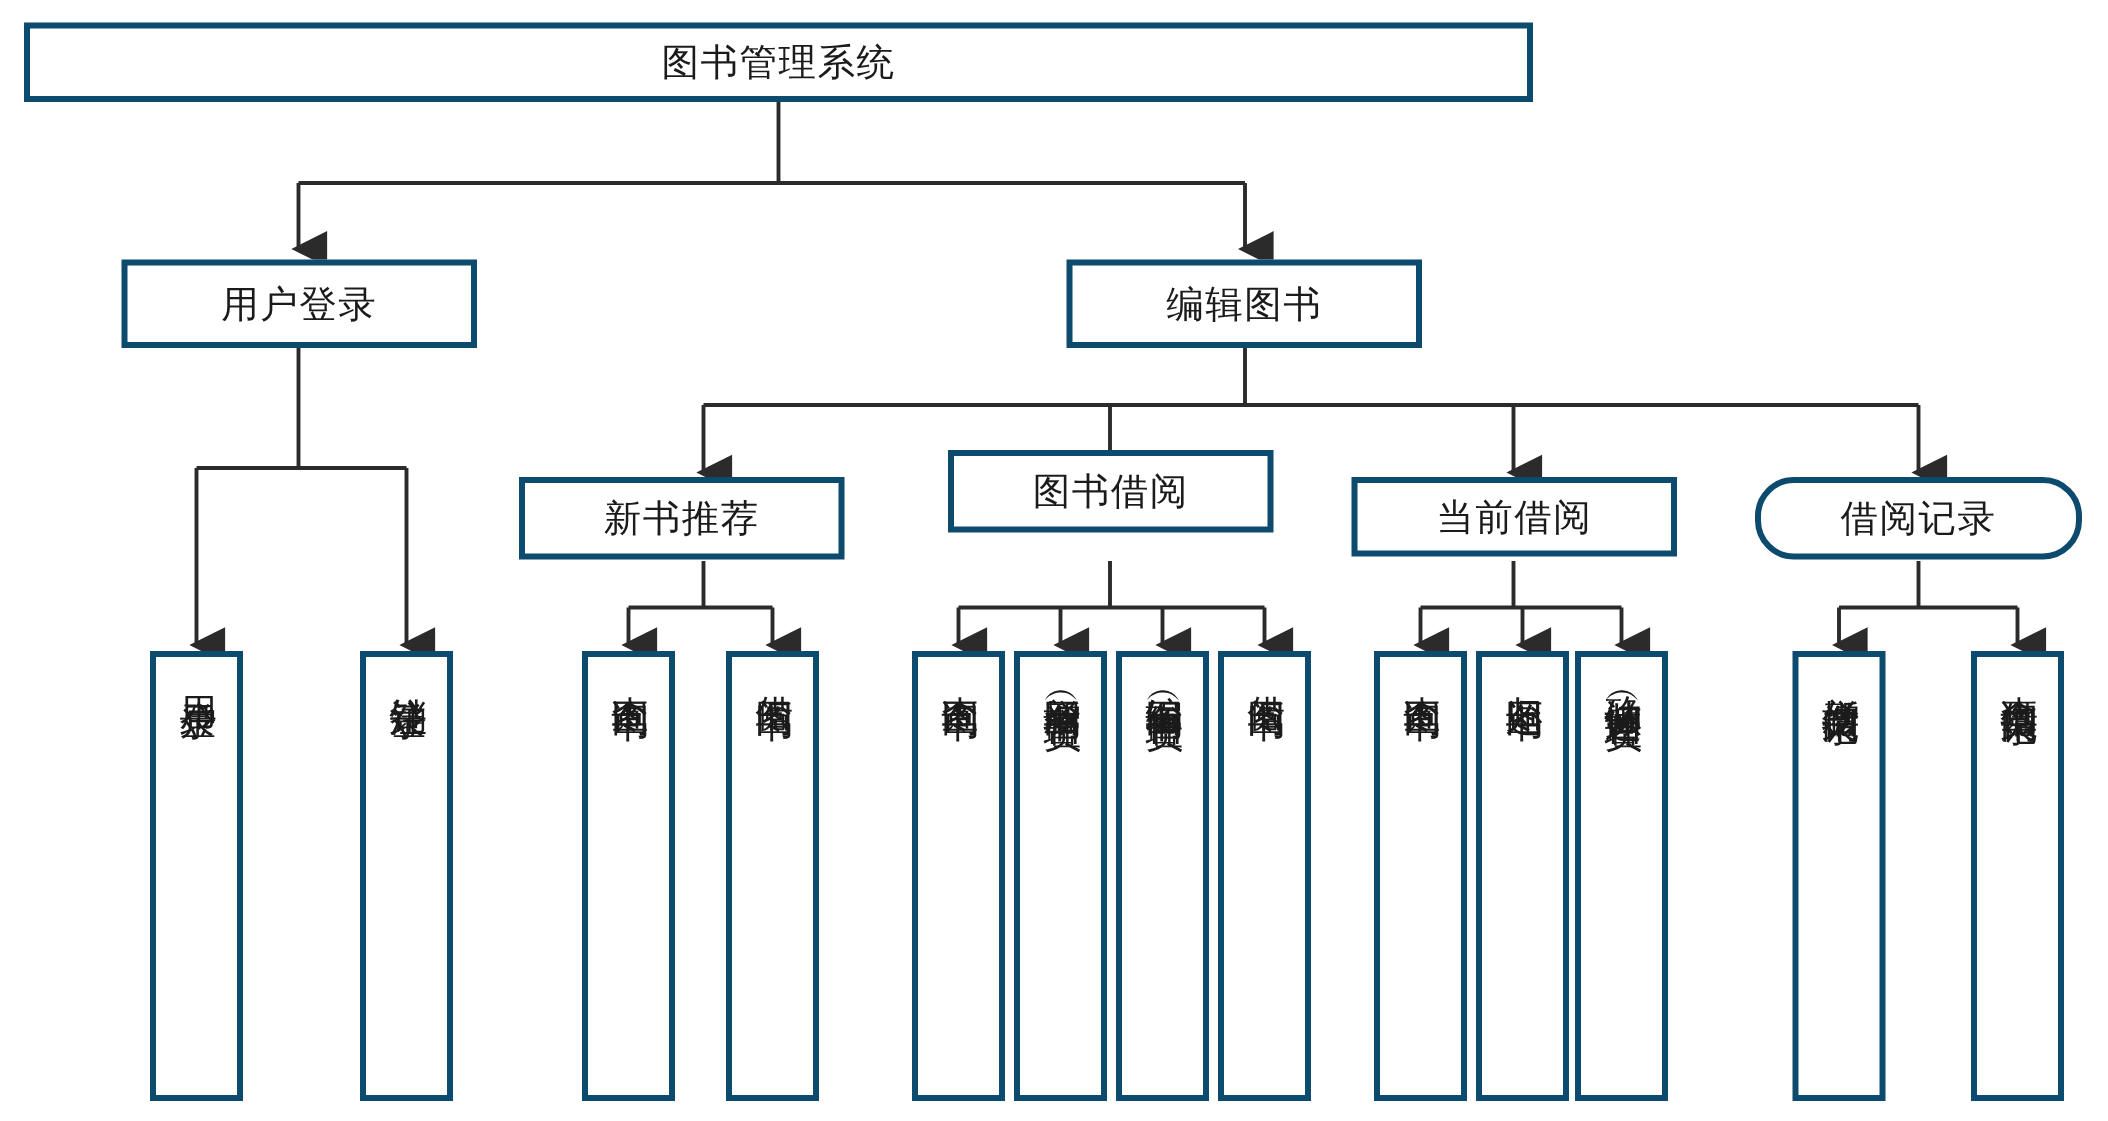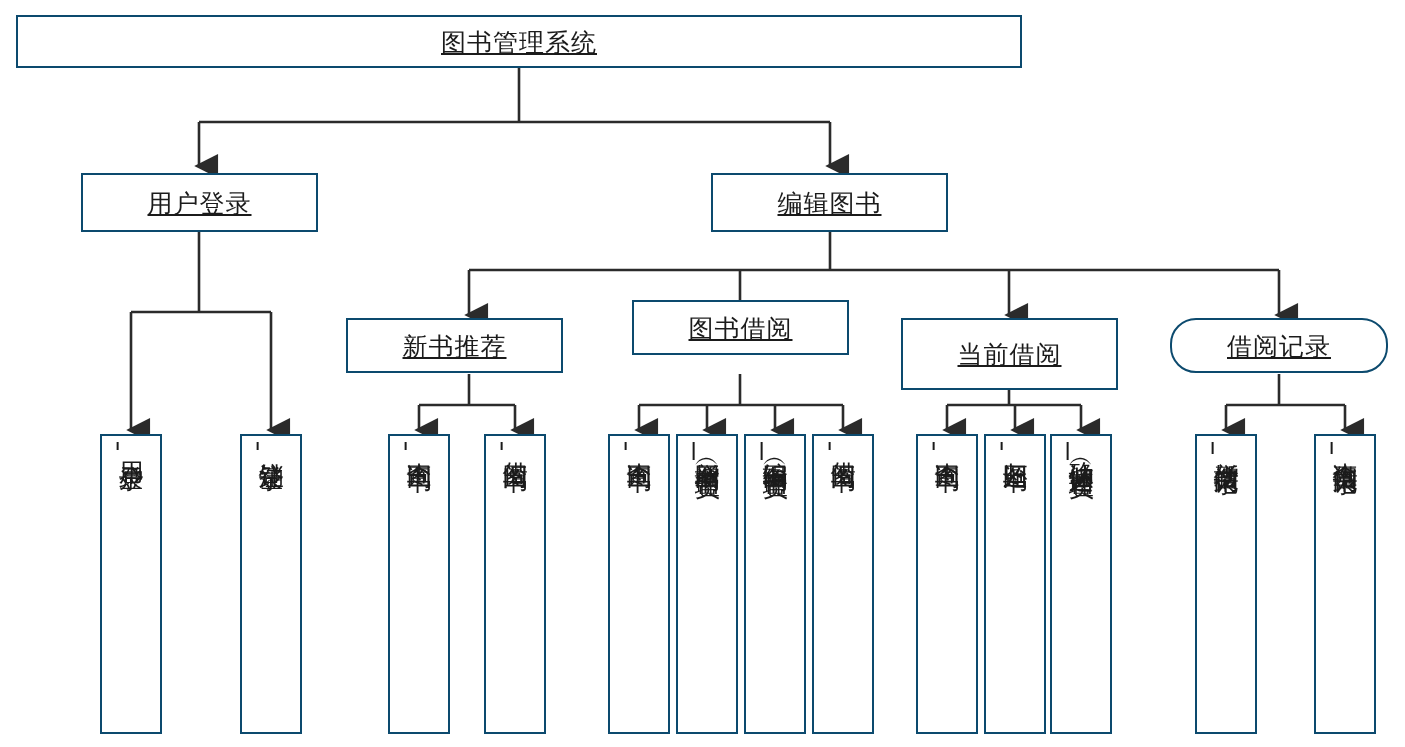--- a/index.html
+++ b/index.html
@@ -20,27 +20,26 @@
   #edges {
     position: absolute;
     left: 0;
     top: 0;
     width: 1405px;
     height: 747px;
   }
   .node {
     position: absolute;
     box-sizing: border-box;
-    border: 2px solid #0c4a6e;
+    border: 4px solid #0c4a6e;
     background: #ffffff;
     display: flex;
     align-items: center;
     justify-content: center;
     color: #1b1b1b;
-    text-decoration: underline;
   }
   .node.horiz {
     font-size: 25px;
     letter-spacing: 1px;
     line-height: 1.2;
   }
   .node.vert {
     writing-mode: vertical-rl;
     text-orientation: upright;
     font-size: 25px;
@@ -133,21 +132,21 @@
   <div class="node horiz" style="left:711px; top:173px; width:237px; height:59px;">
     <span>编辑图书</span>
   </div>
 
   <div class="node horiz" style="left:346px; top:318px; width:217px; height:55px;">
     <span>新书推荐</span>
   </div>
   <div class="node horiz" style="left:632px; top:300px; width:217px; height:55px;">
     <span>图书借阅</span>
   </div>
-  <div class="node horiz" style="left:901px; top:318px; width:217px; height:72px;">
+  <div class="node horiz" style="left:901px; top:318px; width:217px; height:53px;">
     <span>当前借阅</span>
   </div>
   <div class="node horiz" style="left:1170px; top:318px; width:218px; height:55px;border-radius:26px;">
     <span>借阅记录</span>
   </div>
 
   <div class="node vert" style="left:100px; top:434px; width:62px; height:300px;">
     <span class="vtext">用户登录</span>
   </div>
   <div class="node vert" style="left:240px; top:434px; width:62px; height:300px;">

